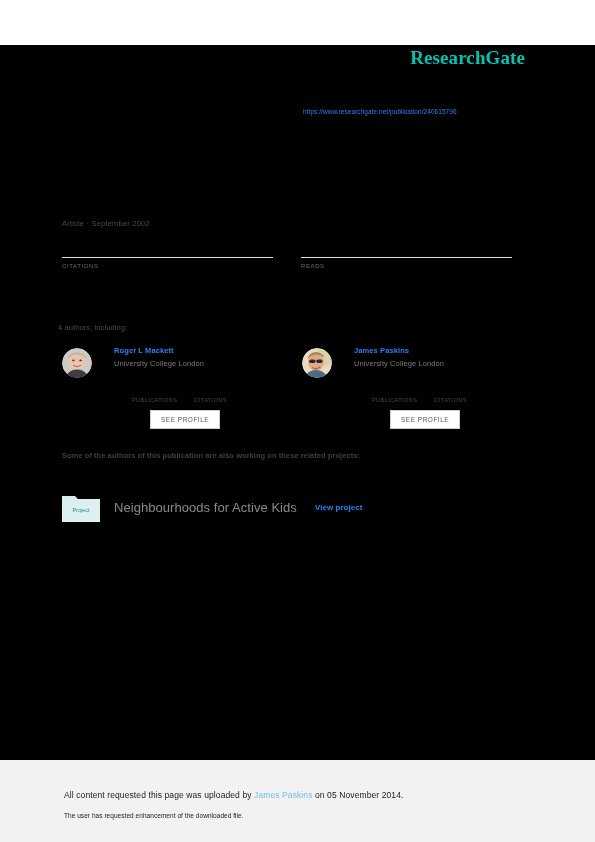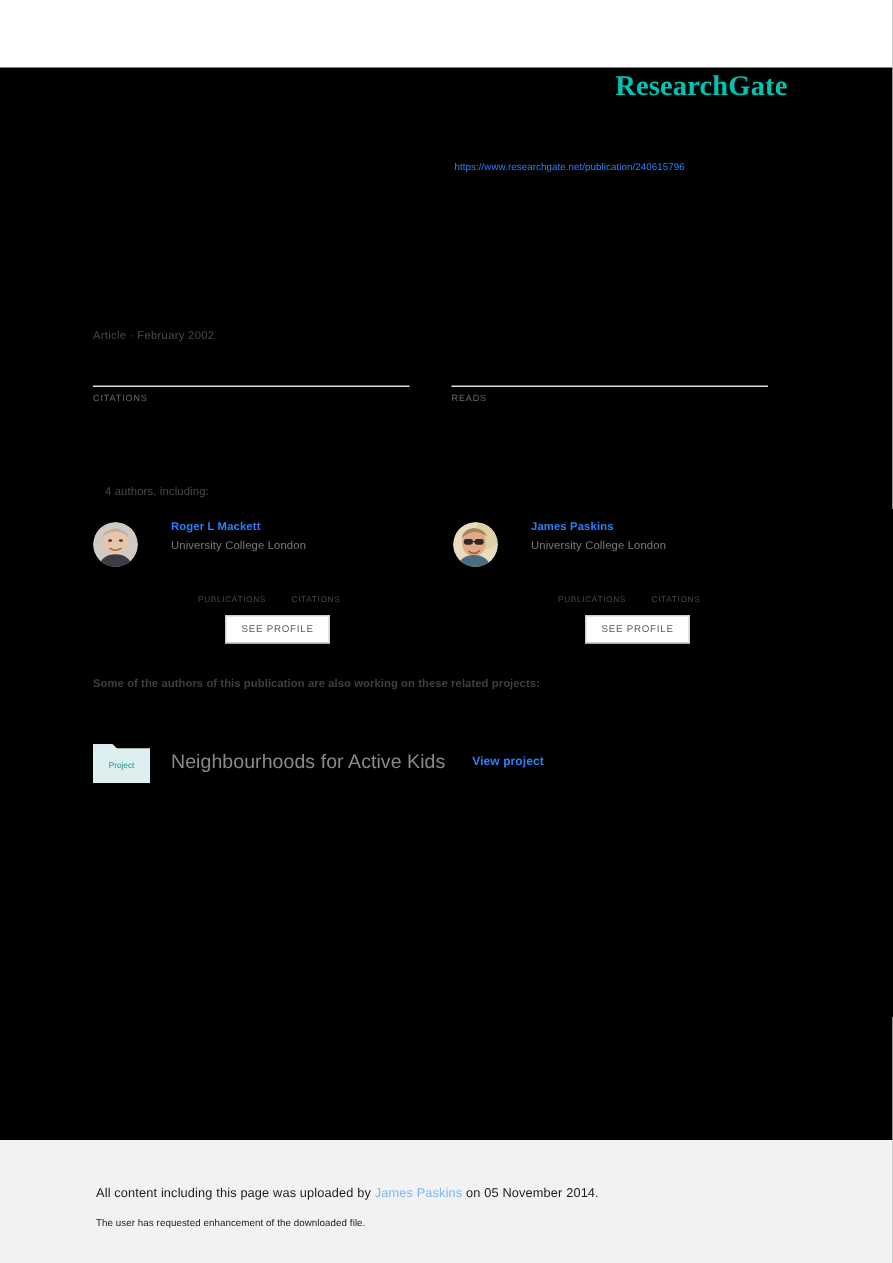--- a/index.html
+++ b/index.html
@@ -110,21 +110,21 @@
   .stat-label {
     font-size: 6px;
     color: #6b6b6b;
     letter-spacing: 0.6px;
   }
 
   
   .authors-heading {
     position: absolute;
     top: 323px;
-    left: 70px;
+    left: 58px;
     font-size: 7.5px;
     color: #4a4a4a;
     letter-spacing: 0.1px;
   }
 
   .authors {
     position: absolute;
     top: 345px;
     left: 62px;
     width: 460px;
@@ -276,21 +276,21 @@
   <div class="top-strip"></div>
 
   <div class="dark-body"></div>
 
   <div class="rg-logo">ResearchGate</div>
 
   <div class="pub-url">https://www.researchgate.net/publication/240615796</div>
 
   <div class="article-title"></div>
 
-  <div class="article-meta">Article · February 2002</div>
+  <div class="article-meta">Article · September 2002</div>
 
   <div class="stats">
     <div class="stat-col">
       <div class="stat-value"></div>
       <div class="stat-rule"></div>
       <div class="stat-label">CITATIONS</div>
     </div>
     <div class="stat-col">
       <div class="stat-value"></div>
       <div class="stat-rule"></div>
@@ -387,18 +387,18 @@
         <path d="M0 6 H38 V29 H0 Z" fill="#ddf0ef"></path>
         <text x="19" y="19" text-anchor="middle" font-family="Liberation Sans, sans-serif" font-size="5.5" fill="#2a8f8f">Project</text>
       </svg>
     </div>
     <div class="project-text">Neighbourhoods for Active Kids</div>
     <div class="project-link">View project</div>
   </div>
 
   <div class="footer">
     <div class="footer-line1">
-      <span>All content including this page was uploaded by </span><span class="footer-user">James Paskins</span><span> on 05 November 2014.</span>
+      <span>All content requested this page was uploaded by </span><span class="footer-user">James Paskins</span><span> on 05 November 2014.</span>
     </div>
     <div class="footer-line2">The user has requested enhancement of the downloaded file.</div>
   </div>
 
 </div>
 
 </body></html>

